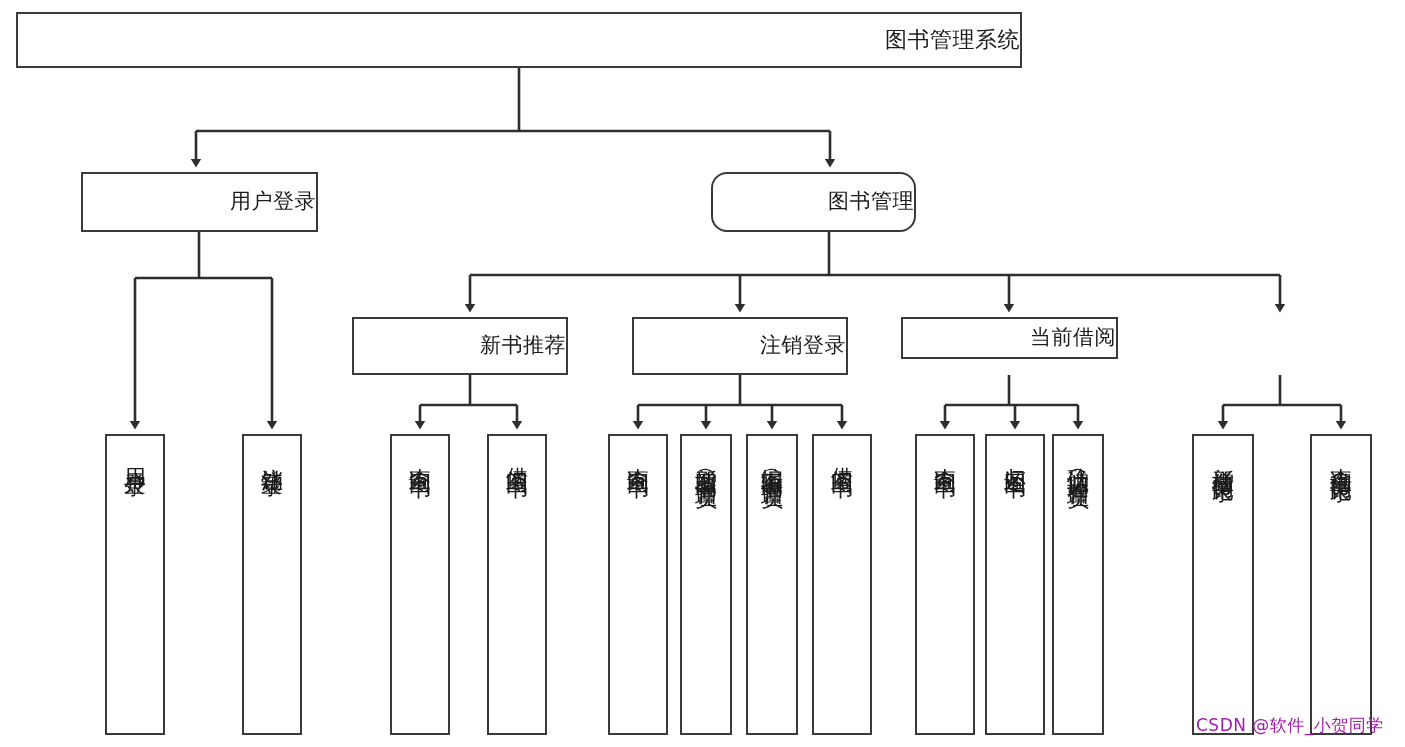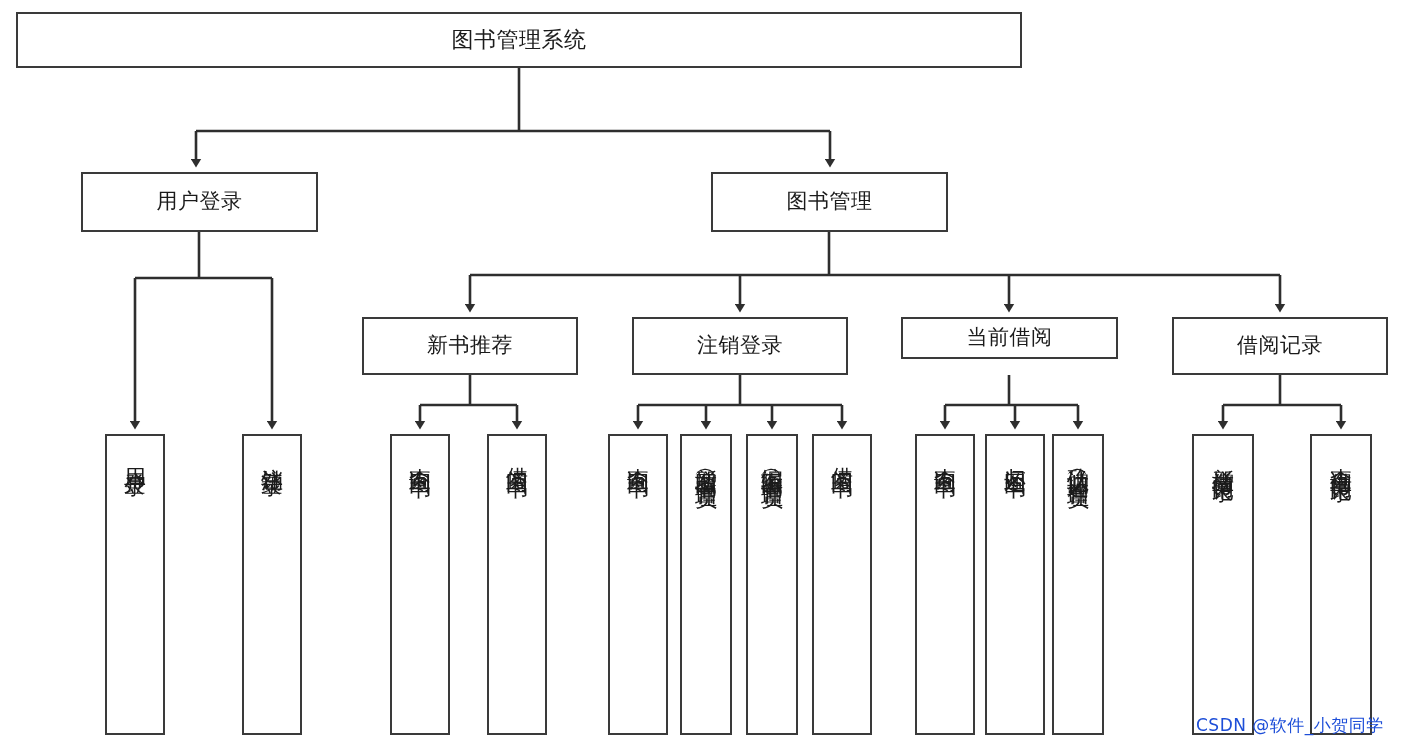--- a/index.html
+++ b/index.html
@@ -10,21 +10,21 @@
   #stage{position:relative;width:1405px;height:747px;background:#ffffff;}
   svg.wires{position:absolute;left:0;top:0;width:1405px;height:747px;pointer-events:none;}
 
   .node{
     position:absolute;
     box-sizing:border-box;
     border:2.5px solid #3a3a3a;
     background:#ffffff;
     display:flex;
     align-items:center;
-    justify-content:center;
+    justify-content:flex-end;
     color:#1b1b1b;
   }
   .node .lbl{
     display:block;
     text-align:center;
     line-height:1.12;
     letter-spacing:0.5px;
   }
   
   .node.horiz .lbl{font-size:21px;}
@@ -43,21 +43,21 @@
     line-height:1.0;
     letter-spacing:3px;
     white-space:nowrap;
   }
   .node.vert.mid .lbl{ }
 
   .watermark{
     position:absolute;
     left:1196px;top:714px;
     font-size:17px;
-    color:#1d4ed8;
+    color:#a21caf;
     white-space:nowrap;
     letter-spacing:0.5px;
   }
 </style>
 </head>
 <body>
 
 <div id="stage">
 
   <svg class="wires" viewBox="0 0 1405 747">
@@ -110,35 +110,32 @@
     </g>
   </svg>
 
   <div class="node root horiz" id="n-root" style="left: 16px; top: 12px; width: 1006px; height: 56px;">
     <span class="lbl">图书管理系统</span>
   </div>
 
   <div class="node horiz" id="n-l2-0" style="left: 81px; top: 172px; width: 237px; height: 60px;">
     <span class="lbl">用户登录</span>
   </div>
-  <div class="node horiz" id="n-l2-1" style="left: 711px; top: 172px; width: 237px; height: 60px;">
+  <div class="node horiz" id="n-l2-1" style="left: 711px; top: 172px; width: 205px; height: 60px; border-radius: 16px;">
     <span class="lbl">图书管理</span>
   </div>
 
-  <div class="node horiz" id="n-l3-0" style="left: 362px; top: 317px; width: 216px; height: 58px;">
+  <div class="node horiz" id="n-l3-0" style="left: 352px; top: 317px; width: 216px; height: 58px;">
     <span class="lbl">新书推荐</span>
   </div>
   <div class="node horiz" id="n-l3-1" style="left: 632px; top: 317px; width: 216px; height: 58px;">
     <span class="lbl">注销登录</span>
   </div>
   <div class="node horiz" id="n-l3-2" style="left: 901px; top: 317px; width: 217px; height: 42px;">
     <span class="lbl">当前借阅</span>
-  </div>
-  <div class="node horiz" id="n-l3-3" style="left: 1172px; top: 317px; width: 216px; height: 58px;">
-    <span class="lbl">借阅记录</span>
   </div>
 
   <div class="node vert" id="n-leaf-0" style="left: 105px; top: 434px; width: 60px; height: 301px;">
     <span class="lbl">用户登录</span>
   </div>
   <div class="node vert" id="n-leaf-1" style="left: 242px; top: 434px; width: 60px; height: 301px;">
     <span class="lbl">注销登录</span>
   </div>
   <div class="node vert" id="n-leaf-2" style="left: 390px; top: 434px; width: 60px; height: 301px;">
     <span class="lbl">查询图书</span>

